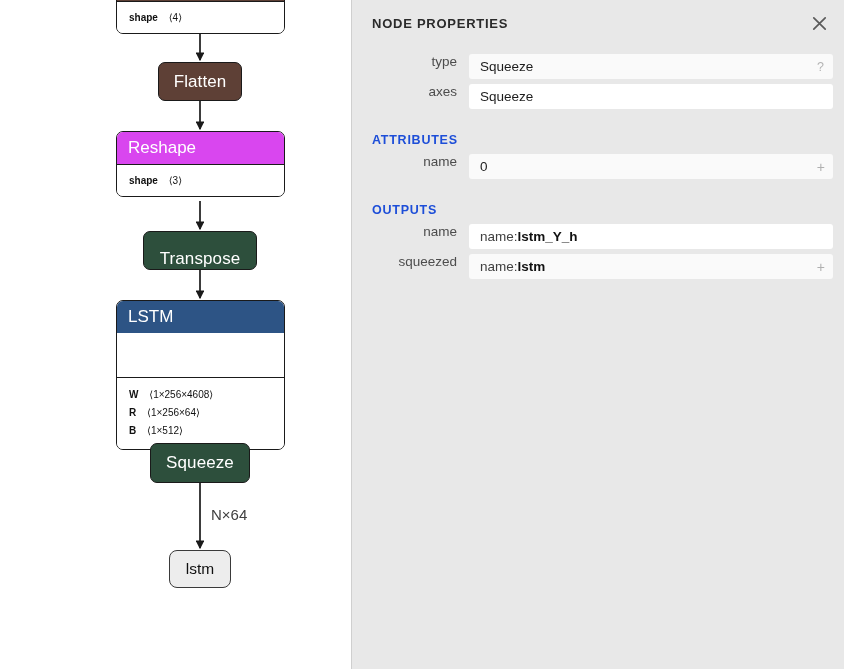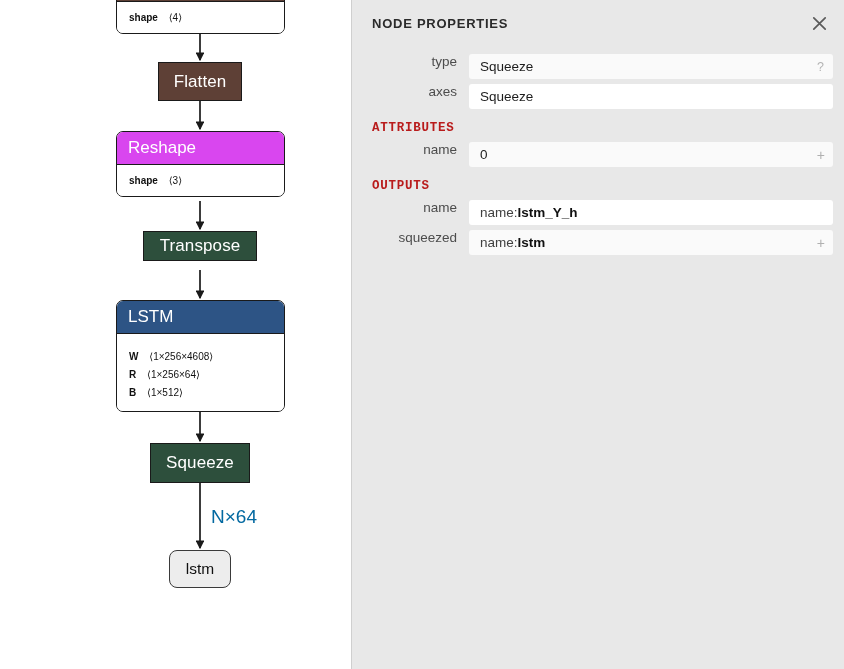--- a/index.html
+++ b/index.html
@@ -35,21 +35,21 @@
     left: 0;
     top: 0;
     width: 352px;
     height: 669px;
   }
 
   .gnode { position: absolute; }
 
   
   .op-node {
-    border-radius: 0;
+    border-radius: 7px;
     border: 1.4px solid #1a1a1a;
     display: flex;
     align-items: center;
     justify-content: center;
     color: #ffffff;
     font-size: 17px;
     letter-spacing: 0.1px;
     white-space: nowrap;
   }
 
@@ -89,22 +89,22 @@
     border-radius: 8px;
     display: flex;
     align-items: center;
     justify-content: center;
     color: #111111;
     font-size: 15.5px;
   }
 
   .edge-label {
     position: absolute;
-    font-size: 19px;
-    color: #0369a1;
+    font-size: 15px;
+    color: #404040;
     white-space: nowrap;
     text-align: right;
   }
 
   
   #sidebar {
     position: relative;
     width: 492px;
     height: 669px;
     background: #e8e8e8;
@@ -132,26 +132,25 @@
     display: flex;
     align-items: center;
     justify-content: center;
     cursor: pointer;
   }
   #close-button svg { display: block; }
 
   .section-title {
     font-size: 12.5px;
     font-weight: bold;
-    color: #b91c1c;
+    color: #1d4ed8;
     letter-spacing: 0.75px;
     padding: 0 0 0 20px;
-    margin-top: 12px;
+    margin-top: 24px;
     margin-bottom: 7px;
-    font-family: Liberation Mono, monospace;
   }
 
   .prop-row {
     display: flex;
     margin-bottom: 5px;
     padding-right: 11px;
   }
   .prop-label {
     width: 117px;
     flex: 0 0 117px;
@@ -243,27 +242,27 @@
     <div class="gnode op-block" style="left:116px; top:131px; width:169px;">
       <div class="op-block-header" style="background:#d946ef;">Reshape</div>
       <div class="op-block-body">
         <div class="attr-row">
           <span class="attr-key">shape</span>
           <span class="attr-val" style="margin-left:8px;">⟨3⟩</span>
         </div>
       </div>
     </div>
 
-    <div class="gnode op-node" style="left:143px; top:231px; width:114px; height:30px; background:#2d4f3c;">
+    <div class="gnode op-node" style="left:143px; top:231px; width:114px; height:39px; background:#2d4f3c;align-items:flex-end;">
       <span>Transpose</span>
     </div>
 
     <div class="gnode op-block" style="left:116px; top:300px; width:169px;">
       <div class="op-block-header" style="background:#2d5485;">LSTM</div>
-      <div class="op-block-body" style="padding:13px 0 9px 0;">
+      <div class="op-block-body" style="padding:7px 0 9px 0;margin-top:44px;">
         <div class="attr-row">
           <span class="attr-key">W</span>
           <span class="attr-val" style="margin-left:8px;">⟨1×256×4608⟩</span>
         </div>
         <div class="attr-row">
           <span class="attr-key">R</span>
           <span class="attr-val" style="margin-left:8px;">⟨1×256×64⟩</span>
         </div>
         <div class="attr-row">
           <span class="attr-key">B</span>

